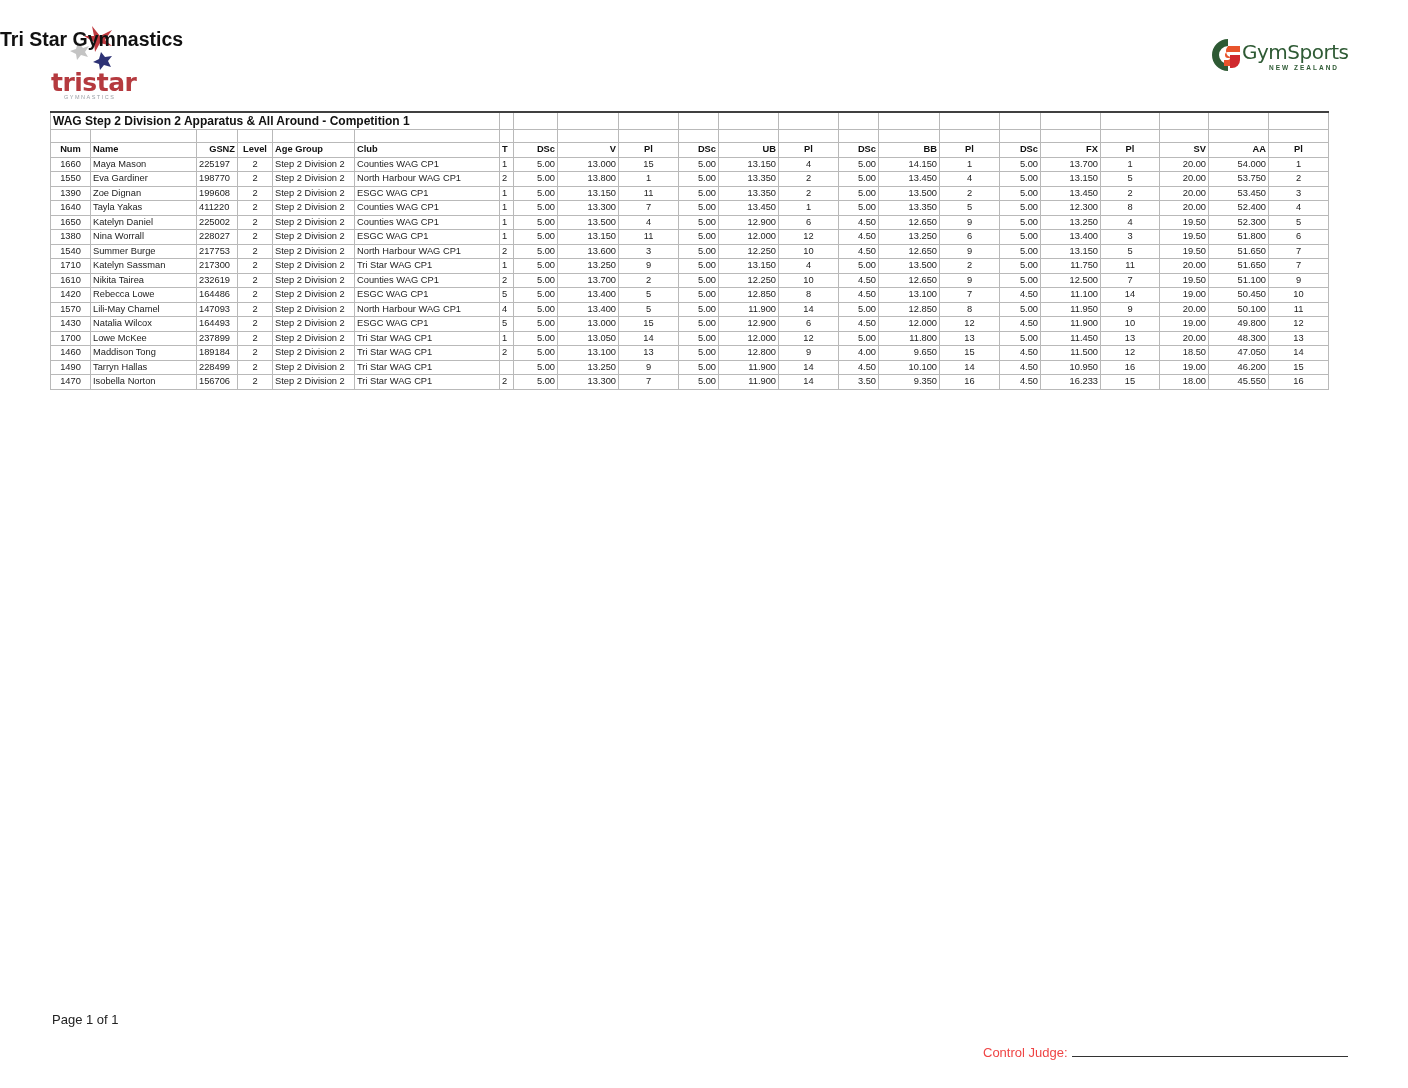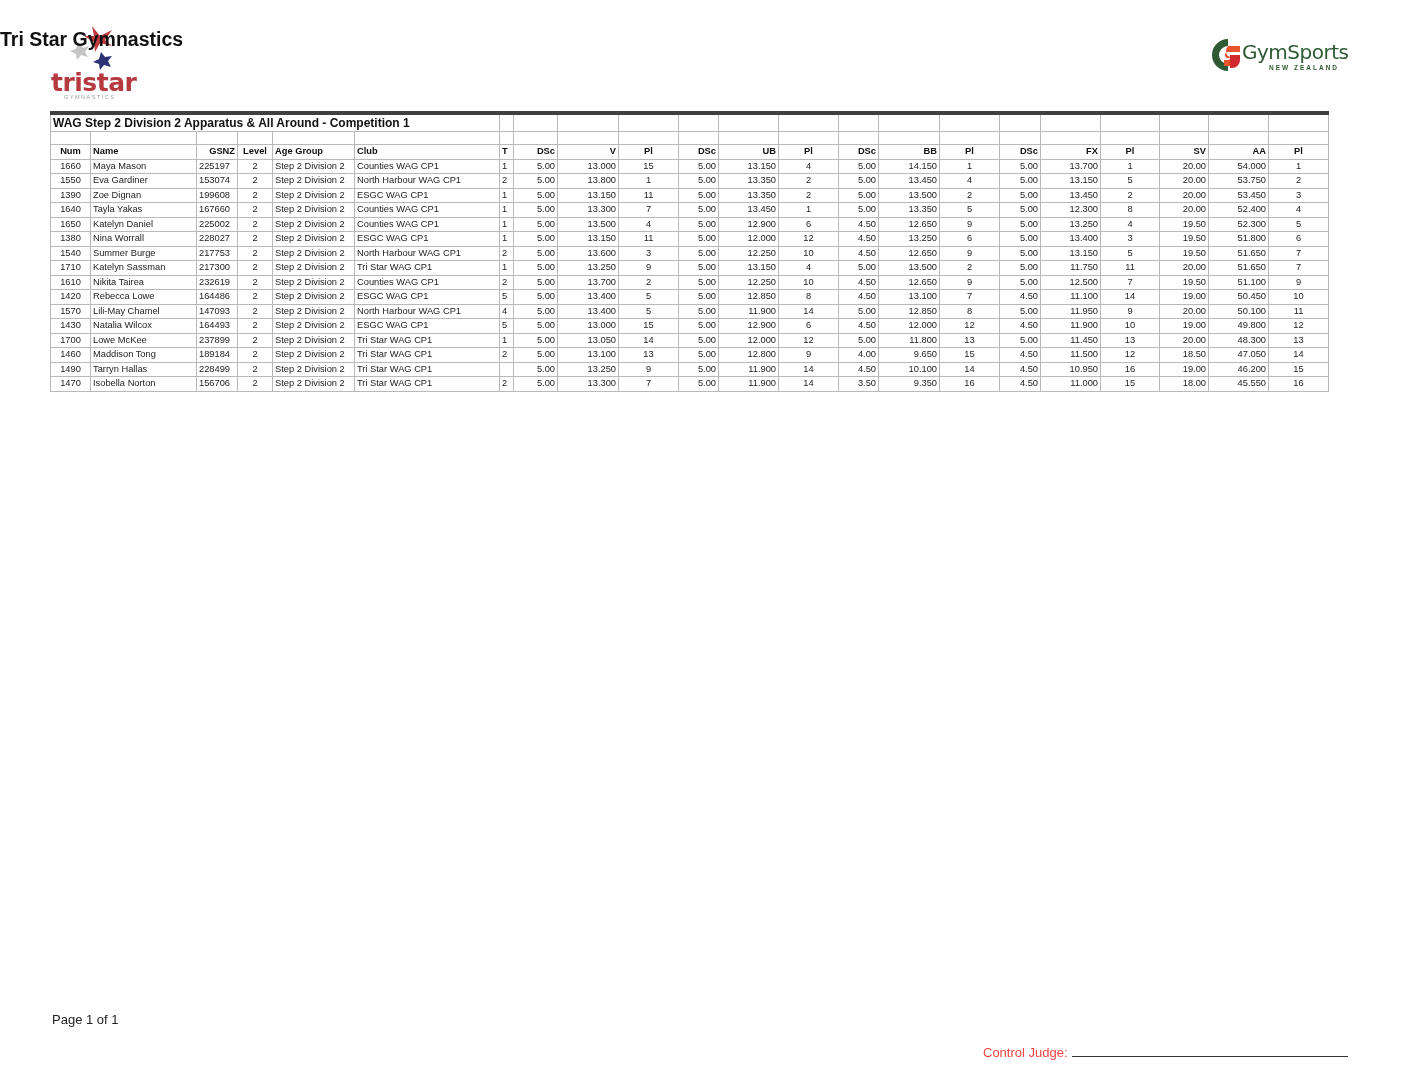--- a/index.html
+++ b/index.html
@@ -27,21 +27,21 @@
     .title-block .t1, .title-block .t2 { font-size: 19.5px; font-weight: bold; line-height: 27px; color: #111; }
 
     table.results {
       position: absolute; left: 50px; top: 111px; border-collapse: collapse; table-layout: fixed;
       font-size: 9.3px; color: #222;
     }
     table.results td {
       border: 1px solid #b9b9b9; padding: 0 2px; height: 13.5px; line-height: 13px; white-space: nowrap; overflow: hidden;
     }
     table.results tr.caption td {
-      font-size: 12px; font-weight: bold; height: 16px; line-height: 16px; border-top: 4px solid #404040; color: #111;
+      font-size: 12px; font-weight: bold; height: 16px; line-height: 16px; border-top: 2px solid #404040; color: #111;
     }
     table.results tr.spacer td { height: 12px; }
     table.results tr.head td { font-weight: bold; color: #111; }
     .r { text-align: right; }
     .c { text-align: center; }
     .l { text-align: left; }
     td.thick-l { border-left: 1.5px solid #8a8a8a !important; }
 
     .footer-left { position: absolute; left: 52px; top: 1012px; font-size: 13px; color: #222; }
     .footer-right { position: absolute; left: 983px; top: 1044px; font-size: 13px; color: #ef4444; }
@@ -187,21 +187,21 @@
         <td class="r thick-l">5.00</td>
         <td class="r">13.700</td>
         <td class="c">1</td>
         <td class="r thick-l">20.00</td>
         <td class="r thick-l">54.000</td>
         <td class="c">1</td>
       </tr>
       <tr>
         <td class="c">1550</td>
         <td class="l">Eva Gardiner</td>
-        <td class="l">153074</td>
+        <td class="l">198770</td>
         <td class="c">2</td>
         <td class="l">Step 2 Division 2</td>
         <td class="l">North Harbour WAG CP1</td>
         <td class="l">2</td>
         <td class="r thick-l">5.00</td>
         <td class="r">13.800</td>
         <td class="c">1</td>
         <td class="r thick-l">5.00</td>
         <td class="r">13.350</td>
         <td class="c">2</td>
@@ -235,21 +235,21 @@
         <td class="r thick-l">5.00</td>
         <td class="r">13.450</td>
         <td class="c">2</td>
         <td class="r thick-l">20.00</td>
         <td class="r thick-l">53.450</td>
         <td class="c">3</td>
       </tr>
       <tr>
         <td class="c">1640</td>
         <td class="l">Tayla Yakas</td>
-        <td class="l">167660</td>
+        <td class="l">411220</td>
         <td class="c">2</td>
         <td class="l">Step 2 Division 2</td>
         <td class="l">Counties WAG CP1</td>
         <td class="l">1</td>
         <td class="r thick-l">5.00</td>
         <td class="r">13.300</td>
         <td class="c">7</td>
         <td class="r thick-l">5.00</td>
         <td class="r">13.450</td>
         <td class="c">1</td>
@@ -538,21 +538,21 @@
         <td class="r thick-l">5.00</td>
         <td class="r">13.300</td>
         <td class="c">7</td>
         <td class="r thick-l">5.00</td>
         <td class="r">11.900</td>
         <td class="c">14</td>
         <td class="r thick-l">3.50</td>
         <td class="r">9.350</td>
         <td class="c">16</td>
         <td class="r thick-l">4.50</td>
-        <td class="r">11.000</td>
+        <td class="r">16.233</td>
         <td class="c">15</td>
         <td class="r thick-l">18.00</td>
         <td class="r thick-l">45.550</td>
         <td class="c">16</td>
       </tr>
     </tbody>
 </table>
 
 <div class="footer-left">Page 1 of 1</div>
 <div class="footer-right">

